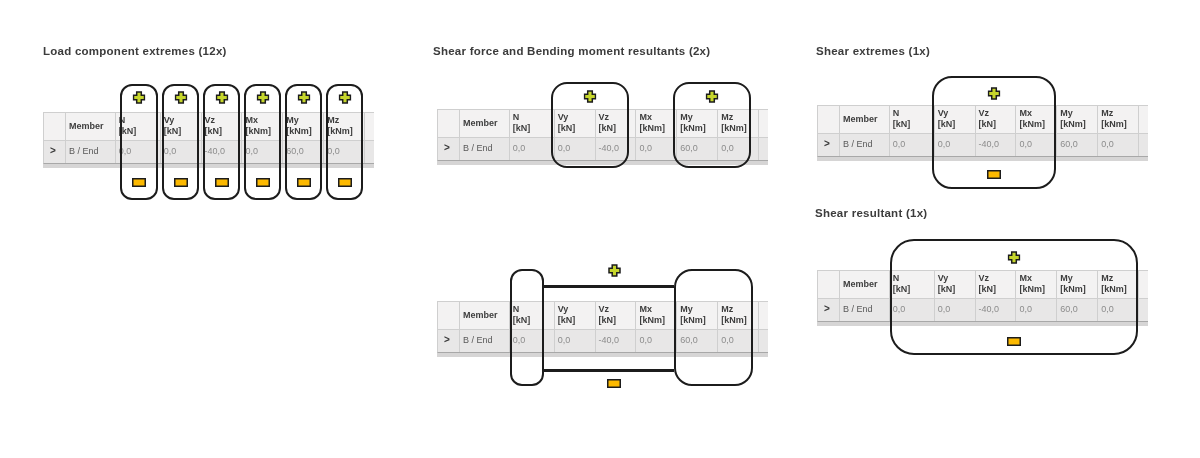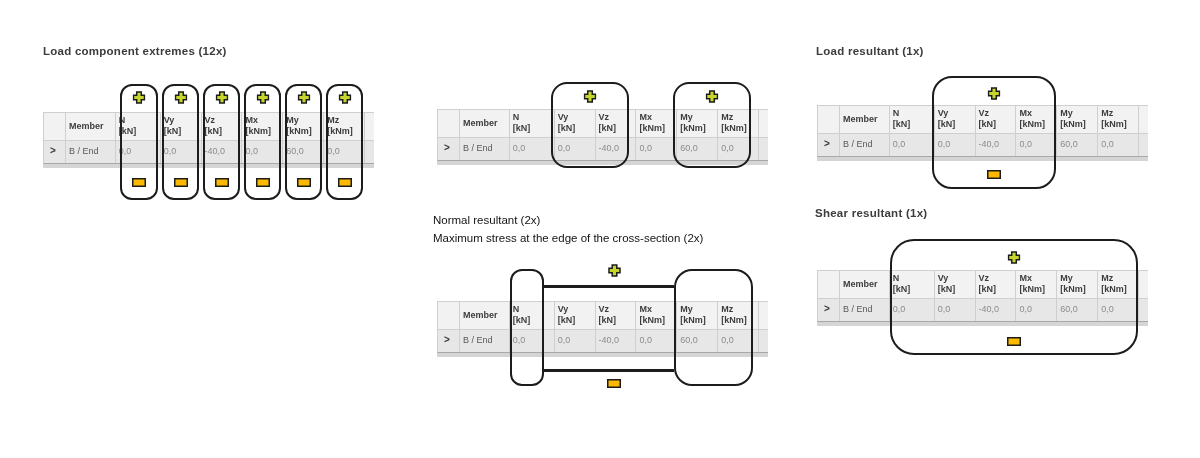--- a/index.html
+++ b/index.html
@@ -33,25 +33,22 @@
   .s5cap .plus{top:10px;}  .s5cap .minus{bottom:7px;}
   .icon-free{position:absolute;line-height:0;z-index:6;cursor:pointer;}
   .bridge{position:absolute;height:2.5px;background:#1c1c1c;z-index:4;}
 </style>
 </head>
 <body>
 
 <div class="stage">
 
   <div class="title" style="left:43px;top:45px">Load component extremes (12x)</div>
-  <div class="title" style="left:816px;top:45px">Load resultant (1x)</div>
-  <div class="title2" style="left:433px;top:211px">
-    <div>Normal resultant (2x)</div>
-    <div>Maximum stress at the edge of the cross-section (2x)</div>
-  </div>
+  <div class="title" style="left:433px;top:45px">Shear force and Bending moment resultants (2x)</div>
+  <div class="title" style="left:816px;top:45px">Shear extremes (1x)</div>
   <div class="title" style="left:815px;top:207px">Shear resultant (1x)</div>
 
   <div class="tbl" style="left:43px;top:112px">
     <div class="hrow">
       <div class="c w0"></div>
       <div class="c w1 hm">
           <span>Member</span>
         </div>
       <div class="c w2 hv">
           <span>N</span>

